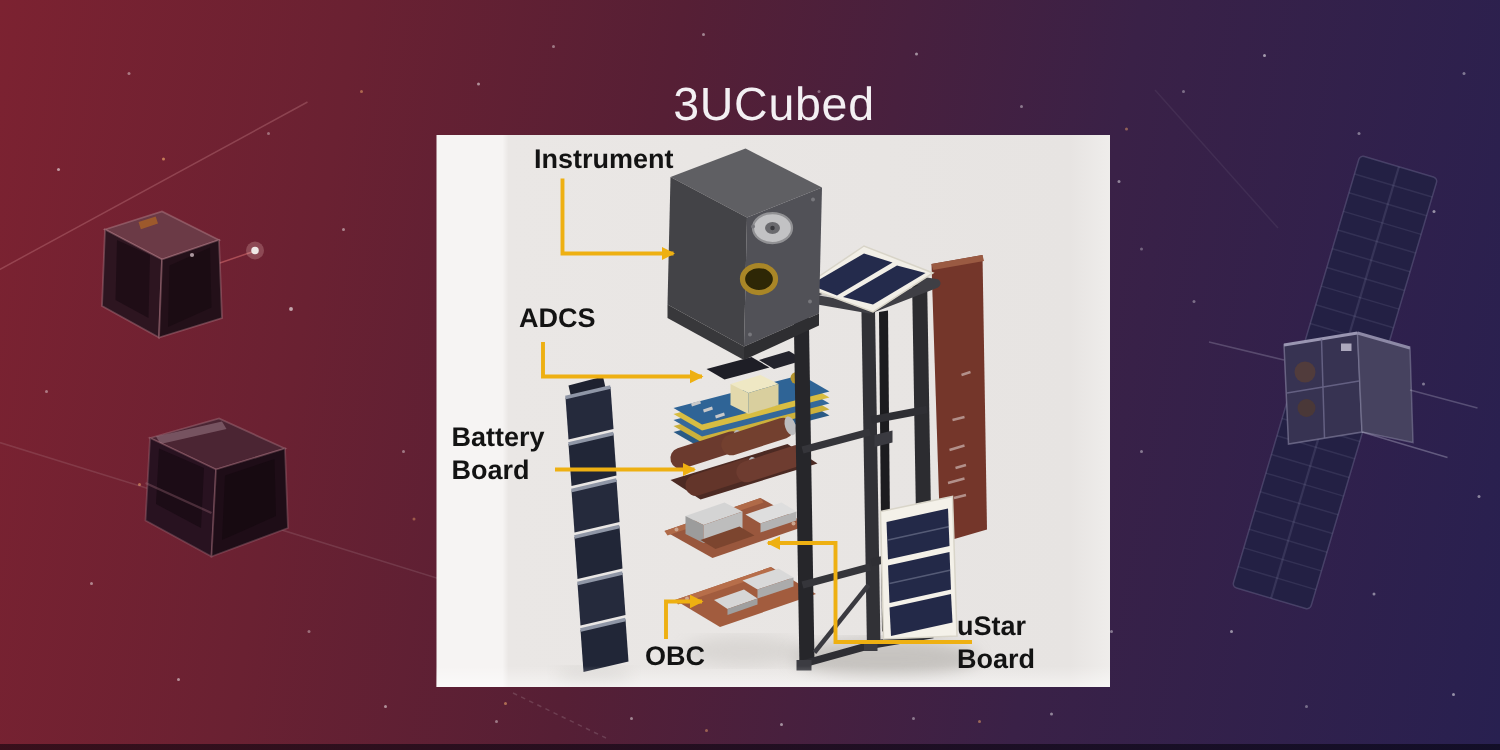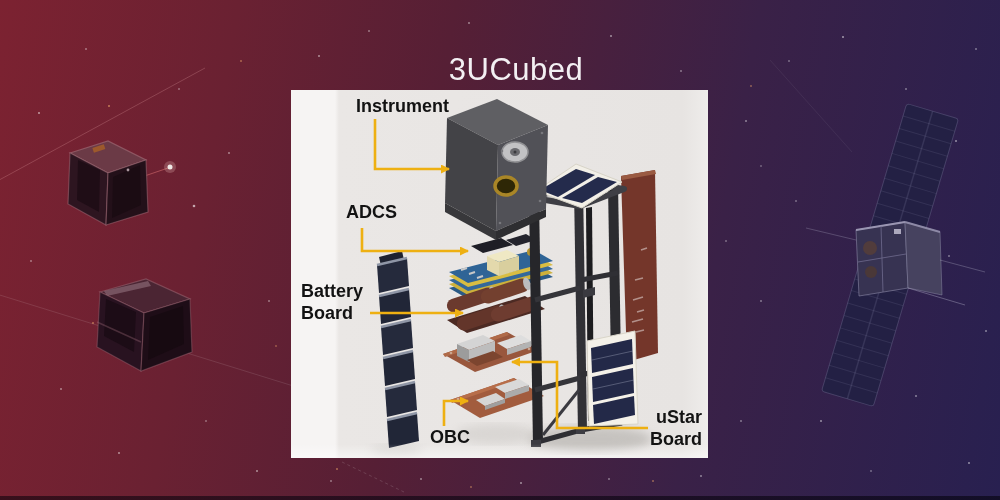--- a/index.html
+++ b/index.html
@@ -41,20 +41,21 @@
       175px 300px rgba(232,162,104,.5),275px 345px rgba(232,162,104,.45);
   }
   .bg-art{position:absolute;left:0;top:0;z-index:1;pointer-events:none;}
   .page-title{
     position:absolute;left:0;top:36px;width:100%;margin:16px;z-index:2;
     text-align:center;color:#f3f0f3;font-size:31px;font-weight:400;letter-spacing:.5px;
   }
   .panel{
     position:absolute;left:291px;top:90px;width:417px;height:368px;z-index:3;
     background:linear-gradient(to right,#f6f4f3 0,#f6f4f3 44px,#eae7e5 48px,#e7e4e2 94%,#efedeb 100%);
+    padding-left:32px;
   }
   .panel::after{ 
     content:"";position:absolute;left:0;bottom:0;width:100%;height:14px;
     background:linear-gradient(to top,rgba(255,255,255,.5),rgba(255,255,255,0));
   }
   .diagram-svg{position:absolute;left:0;top:0;}
   .dlabel{
     position:absolute;color:#131313;font-size:18px;font-weight:600;line-height:22px;
     white-space:pre;z-index:2;
   }
@@ -280,17 +281,17 @@
         <polyline points="79,223 172,223" marker-end="url(#arrh)"></polyline>
         <polyline points="153,336 153,311 177,311" marker-end="url(#arrh)"></polyline>
         <polyline points="357,338 266,338 266,272 221,272" marker-end="url(#arrh)"></polyline>
       </g>
     </svg>
 
     <div class="dlabel" style="left:65px;top:5px;">Instrument</div>
     <div class="dlabel" style="left:55px;top:111px;text-align:center;">ADCS</div>
     <div class="dlabel" style="left:10px;top:190px;"><span>Battery</span><br><span>Board</span></div>
     <div class="dlabel" style="left:139px;top:336px;">OBC</div>
-    <div class="dlabel" style="left:359px;top:316px;text-align:right;width:52px;"><span>uStar</span><br><span>Board</span></div>
+    <div class="dlabel" style="left:347px;top:316px;text-align:left;width:52px;"><span>uStar</span><br><span>Board</span></div>
   </div>
 
   <div class="bottom-edge"></div>
 </div>
 
 </body></html>

